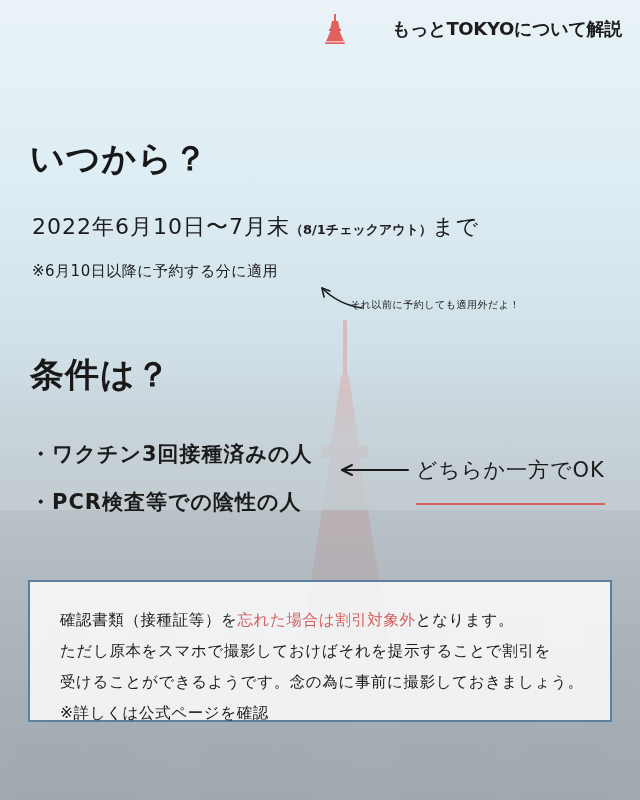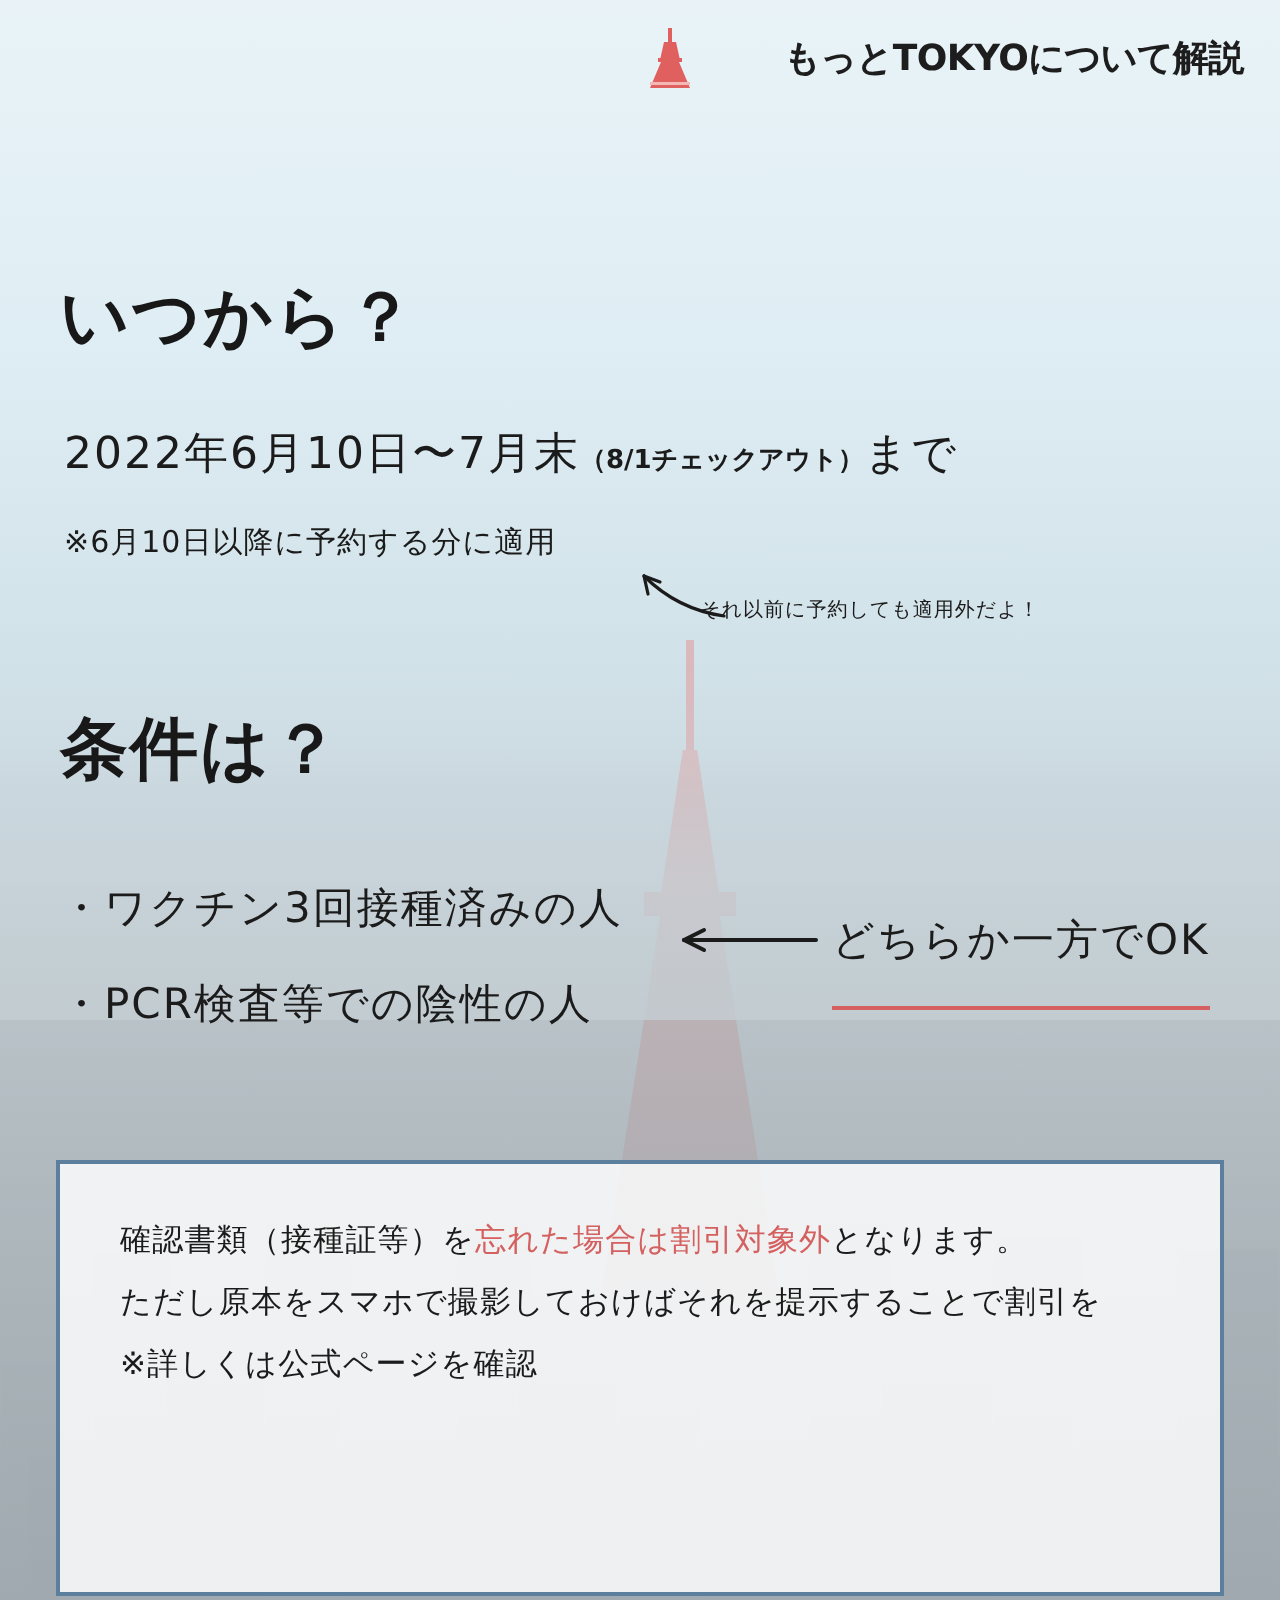--- a/index.html
+++ b/index.html
@@ -174,20 +174,21 @@
     left: 318px; top: 284px;
     width: 46px; height: 26px;
   }
 
   .bullet {
     position: absolute;
     font-size: 21px;
     color: #1b1b1b;
     letter-spacing: 1px;
     white-space: nowrap;
+    font-weight: bold;
   }
   .b1 { left: 30px; top: 440px; }
   .b2 { left: 30px; top: 488px; }
 
   .annot2 {
     position: absolute;
     left: 416px; top: 456px;
     font-size: 21px;
     color: #1b1b1b;
     letter-spacing: 1px;
@@ -200,21 +201,21 @@
     left: 336px; top: 462px;
     width: 74px; height: 16px;
   }
 
   
   .box {
     position: absolute;
     left: 28px;
     top: 580px;
     width: 584px;
-    height: 218px;
+    height: 142px;
     box-sizing: border-box;
     border: 2px solid #5b7f9c;
     background: rgba(255,255,255,0.82);
     padding: 26px 30px 0 30px;
   }
   .box p {
     margin: 0 0 7px 0;
     font-size: 15.5px;
     line-height: 1.55;
     color: #1b1b1b;
@@ -301,17 +302,18 @@
       <svg width="74" height="16" viewBox="0 0 74 16">
         <path d="M72 8 L6 8" stroke="#1b1b1b" stroke-width="2" fill="none" stroke-linecap="round"></path>
         <path d="M6 8 L16 3 M6 8 L16 13" stroke="#1b1b1b" stroke-width="2" fill="none" stroke-linecap="round"></path>
       </svg>
     </span>
     <div class="annot2">どちらか一方でOK</div>
 
     <div class="box">
       <p><span>確認書類（接種証等）を</span><span class="hl">忘れた場合は割引対象外</span><span>となります。</span></p>
       <p>ただし原本をスマホで撮影しておけばそれを提示することで割引を</p>
+      <p>受けることができるようです。念の為に事前に撮影しておきましょう。</p>
       <p>※詳しくは公式ページを確認</p>
     </div>
 
   </div>
 </div>
 
 </body></html>

